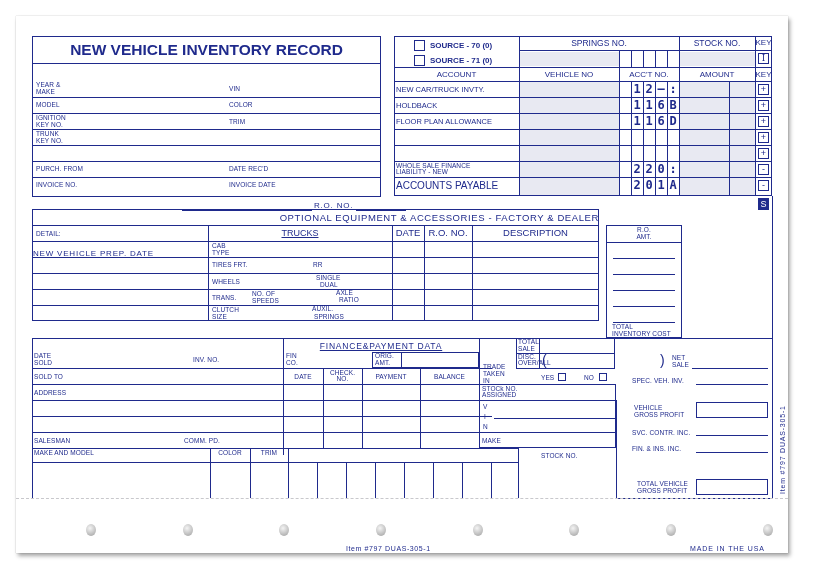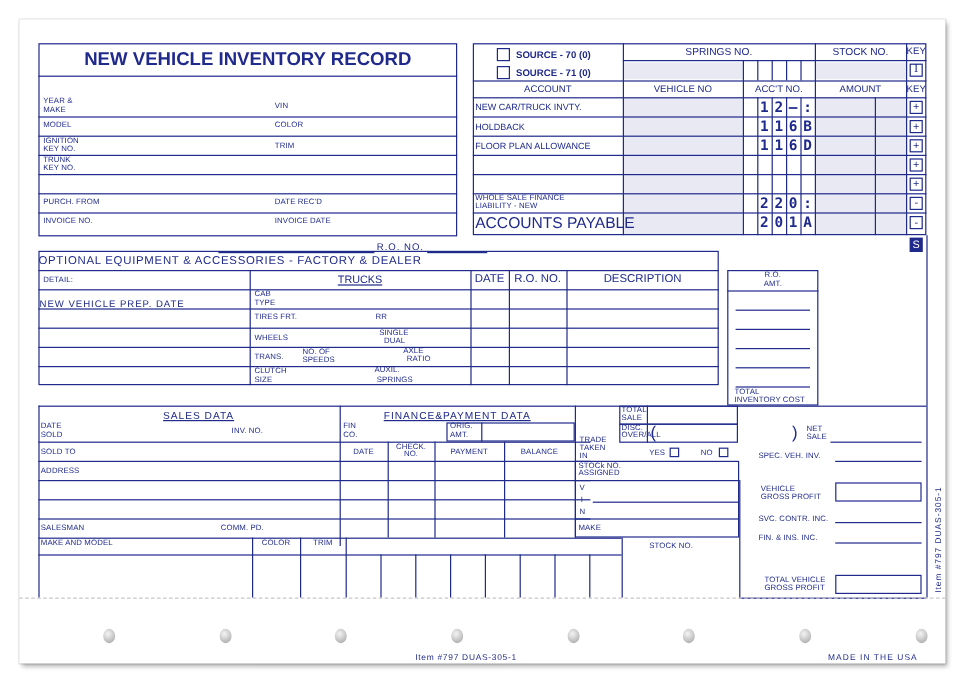--- a/index.html
+++ b/index.html
@@ -135,38 +135,38 @@
     <div class="lbl" style="left:380px; top:147px;">WHOLE SALE FINANCE</div>
     <div class="lbl" style="left:380px; top:153px;">LIABILITY  - NEW</div>
     <div class="acct" style="left:616px; top:146px;">2</div>
     <div class="acct" style="left:628px; top:146px;">2</div>
     <div class="acct" style="left:640px; top:146px;">0</div>
     <div class="acct" style="left:652px; top:146px;">:</div>
     <div class="keybox" style="left:742px; top:148px;">-</div>
   </div>
   <div class="hl" style="left:378px; top:161px; width:378px;"></div>
   <div>
-    <div class="lbl-md" style="left:380px; top:165px; font-size:13px;">ACCOUNTS PAYABLE</div>
+    <div class="lbl-md" style="left:380px; top:165px; font-size:10px;">ACCOUNTS PAYABLE</div>
     <div class="acct" style="left:616px; top:162px;">2</div>
     <div class="acct" style="left:628px; top:162px;">0</div>
     <div class="acct" style="left:640px; top:162px;">1</div>
     <div class="acct" style="left:652px; top:162px;">A</div>
     <div class="keybox" style="left:742px; top:164px;">-</div>
   </div>
 
   <div class="vl" style="left:756px; top:180px; height:302px;"></div>
   <div class="abs" style="left:742px; top:182px; width:11px; height:12px; background:#1f2a8c; color:#fff; font-size:9px; line-height:12px; text-align:center;">S</div>
 
   <div class="lbl-md" style="left:17px; top:185px; letter-spacing:0.8px; font-size:8px;margin-top:48px;">NEW VEHICLE PREP. DATE</div>
   <div class="hl thin" style="left:166px; top:194px; width:130px;"></div>
   <div class="lbl-md" style="left:298px; top:185px; letter-spacing:0.8px;">R.O. NO.</div>
   <div class="hl thin" style="left:340px; top:194px; width:50px;"></div>
 
   <div class="box" style="left:16px; top:193px; width:567px; height:112px;"></div>
-  <div class="abs" style="left:16px; top:196px; width:567px; text-align:left; font-size:9.5px; letter-spacing:0.6px;">OPTIONAL EQUIPMENT &amp; ACCESSORIES - FACTORY &amp; DEALER</div>
+  <div class="abs" style="left:16px; top:196px; width:567px; text-align:right; font-size:9.5px; letter-spacing:0.6px;">OPTIONAL EQUIPMENT &amp; ACCESSORIES - FACTORY &amp; DEALER</div>
   <div class="hl" style="left:16px; top:209px; width:567px;"></div>
   <div class="lbl" style="left:20px; top:215px;">DETAIL:</div>
   <div class="vl" style="left:192px; top:209px; height:96px;"></div>
   <div class="abs ul" style="left:192px; top:212px; width:184px; text-align:center; font-size:9px;">TRUCKS</div>
   <div class="vl" style="left:376px; top:209px; height:96px;"></div>
   <div class="lbl-lg" style="left:376px; top:212px; width:32px; text-align:center;">DATE</div>
   <div class="vl" style="left:408px; top:209px; height:96px;"></div>
   <div class="lbl-lg" style="left:408px; top:212px; width:48px; text-align:center;">R.O. NO.</div>
   <div class="vl" style="left:456px; top:209px; height:96px;"></div>
   <div class="lbl-lg" style="left:456px; top:212px; width:127px; text-align:center;">DESCRIPTION</div>
@@ -201,21 +201,20 @@
   <div class="hl" style="left:597px; top:258px; width:62px;"></div>
   <div class="hl" style="left:597px; top:274px; width:62px;"></div>
   <div class="hl" style="left:597px; top:290px; width:62px;"></div>
   <div class="hl" style="left:597px; top:306px; width:62px;"></div>
   <div class="lbl" style="left:596px; top:308px;">TOTAL</div>
   <div class="lbl" style="left:596px; top:315px;">INVENTORY  COST</div>
 
   <div class="hl" style="left:16px; top:322px; width:740px;"></div>
   <div class="vl" style="left:16px; top:322px; height:160px;"></div>
 
-  <div class="abs ul" style="left:16px; top:325px; width:267px; text-align:center; font-size:8.5px; letter-spacing:0.8px;">SALES  DATA</div>
   <div class="lbl" style="left:18px; top:337px;">DATE</div>
   <div class="lbl" style="left:18px; top:344px;">SOLD</div>
   <div class="lbl" style="left:177px; top:341px;">INV. NO.</div>
   <div class="vl" style="left:267px; top:322px; height:117px;"></div>
   <div class="hl" style="left:16px; top:352px; width:460px;"></div>
   <div class="lbl" style="left:18px; top:358px;">SOLD TO</div>
   <div class="hl" style="left:16px; top:368px; width:460px;"></div>
   <div class="lbl" style="left:18px; top:374px;">ADDRESS</div>
   <div class="hl" style="left:16px; top:384px; width:460px;"></div>
   <div class="hl" style="left:16px; top:400px; width:460px;"></div>

